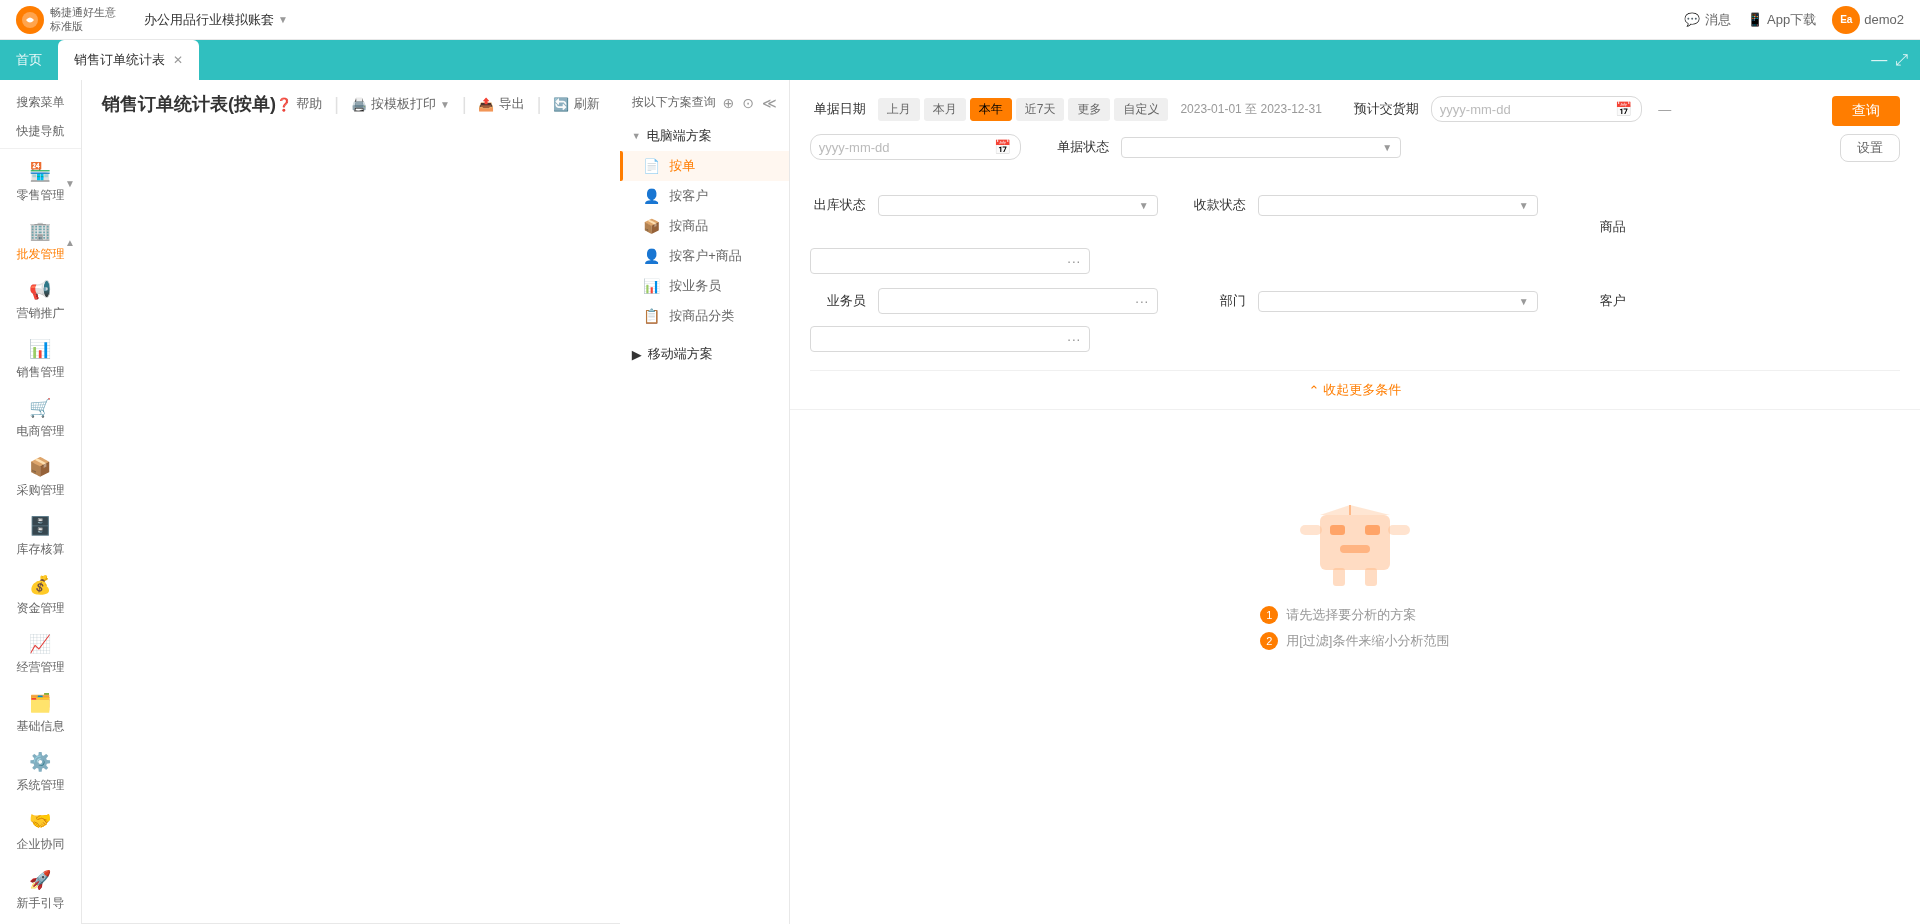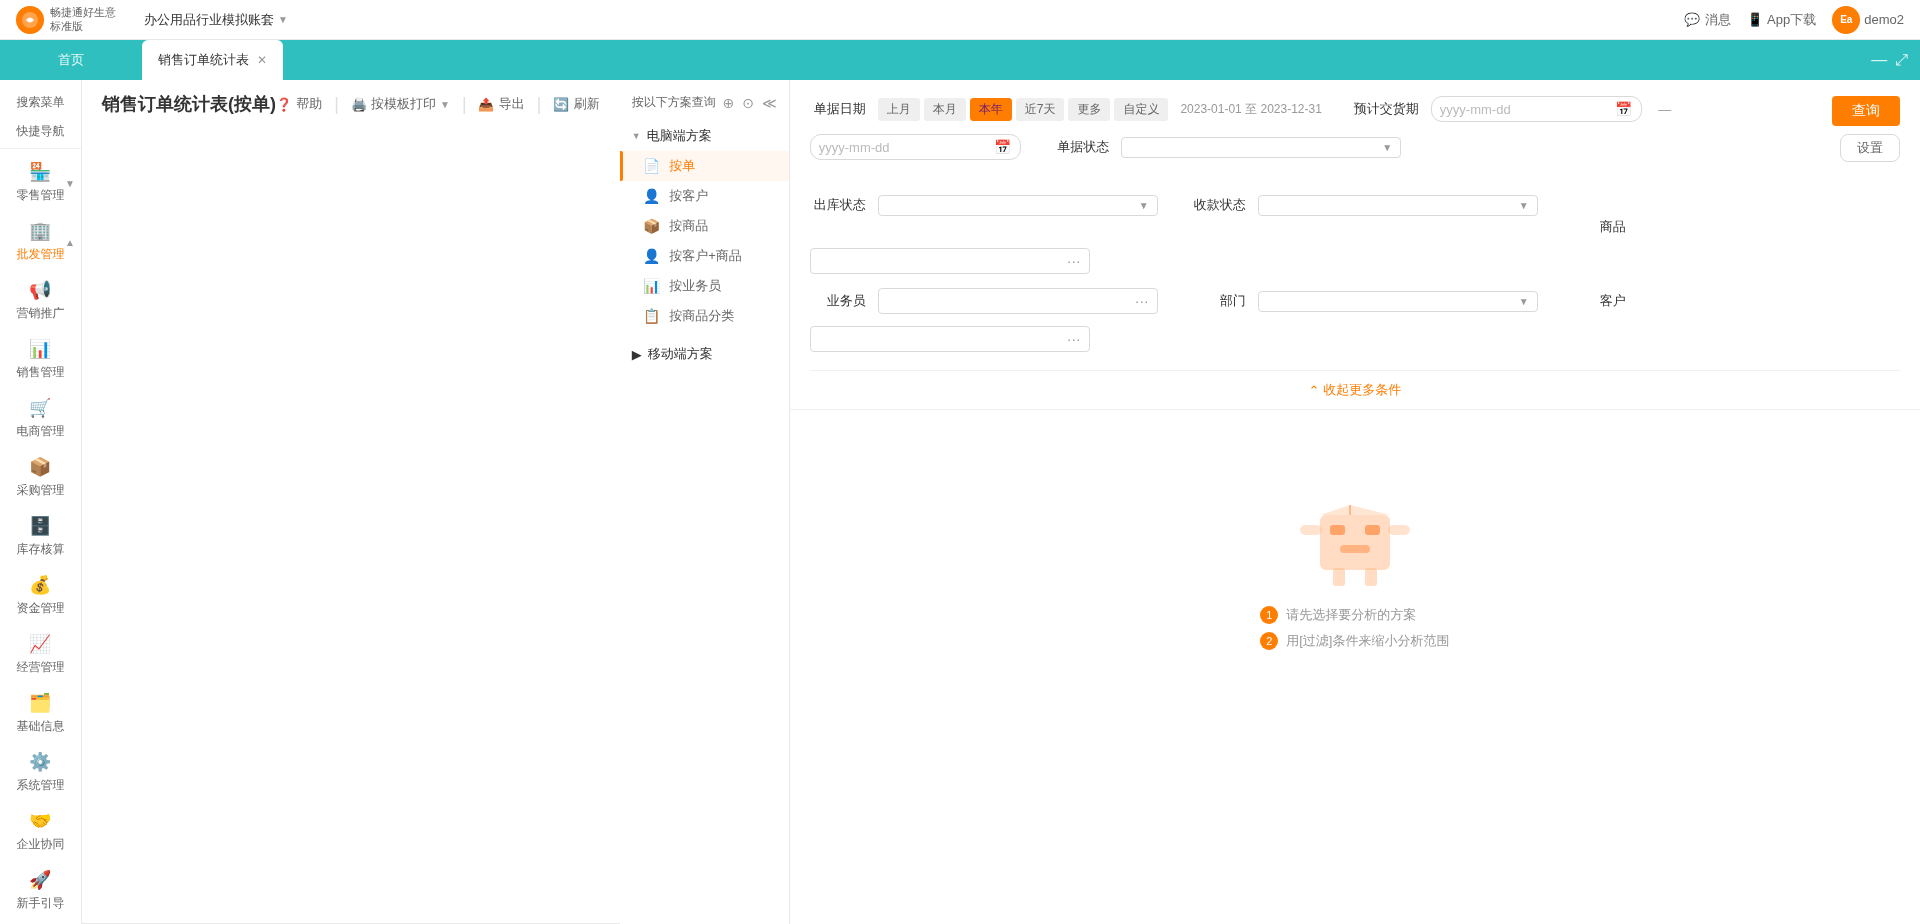--- a/index.html
+++ b/index.html
@@ -38,21 +38,20 @@
     }
     .tab-item {
       height: 40px;
       display: flex;
       align-items: center;
       padding: 0 16px;
       font-size: 13px;
       cursor: pointer;
       position: relative;
       color: rgba(255,255,255,0.85);
-      margin-left: 42px;
     }
     .tab-item.home { background: transparent; color: rgba(255,255,255,0.9); }
     .tab-item.active {
       background: #fff;
       color: #333;
       border-radius: 6px 6px 0 0;
     }
     .tab-close { margin-left: 8px; font-size: 12px; color: #999; cursor: pointer; }
     .tab-bar-actions { margin-left: auto; display: flex; align-items: center; gap: 8px; padding-right: 12px; }
     .tab-bar-icon { color: rgba(255,255,255,0.85); font-size: 16px; cursor: pointer; }
@@ -143,21 +142,21 @@
     .filter-label { font-size: 13px; color: #333; white-space: nowrap; min-width: 56px; text-align: right; }
     .date-quick-btns { display: flex; gap: 4px; align-items: center; }
     .date-btn {
       padding: 2px 8px;
       border-radius: 3px;
       font-size: 12px;
       cursor: pointer;
       border: 1px solid transparent;
       color: #666;
     }
-    .date-btn.active { background: #ff7d00; color: #701a75; border-color: #ff7d00; }
+    .date-btn.active { background: #ff7d00; color: #000000; border-color: #ff7d00; }
     .date-range-text { font-size: 12px; color: #999; }
     .filter-input-wrap { display: flex; align-items: center; border: 1px solid #d9d9d9; border-radius: 11px; padding: 4px 8px; min-width: 180px; background: #fff; }
     .filter-input-wrap input { border: none; outline: none; font-size: 13px; color: #333; width: 100%; background: transparent; }
     .filter-input-wrap input::placeholder { color: #bbb; }
     .filter-input-wrap .cal-icon { color: #ff7d00; font-size: 14px; cursor: pointer; }
     .filter-dash { color: #999; padding: 0 4px; }
     .filter-select-wrap {
       display: flex;
       align-items: center;
       border: 1px solid #d9d9d9;

